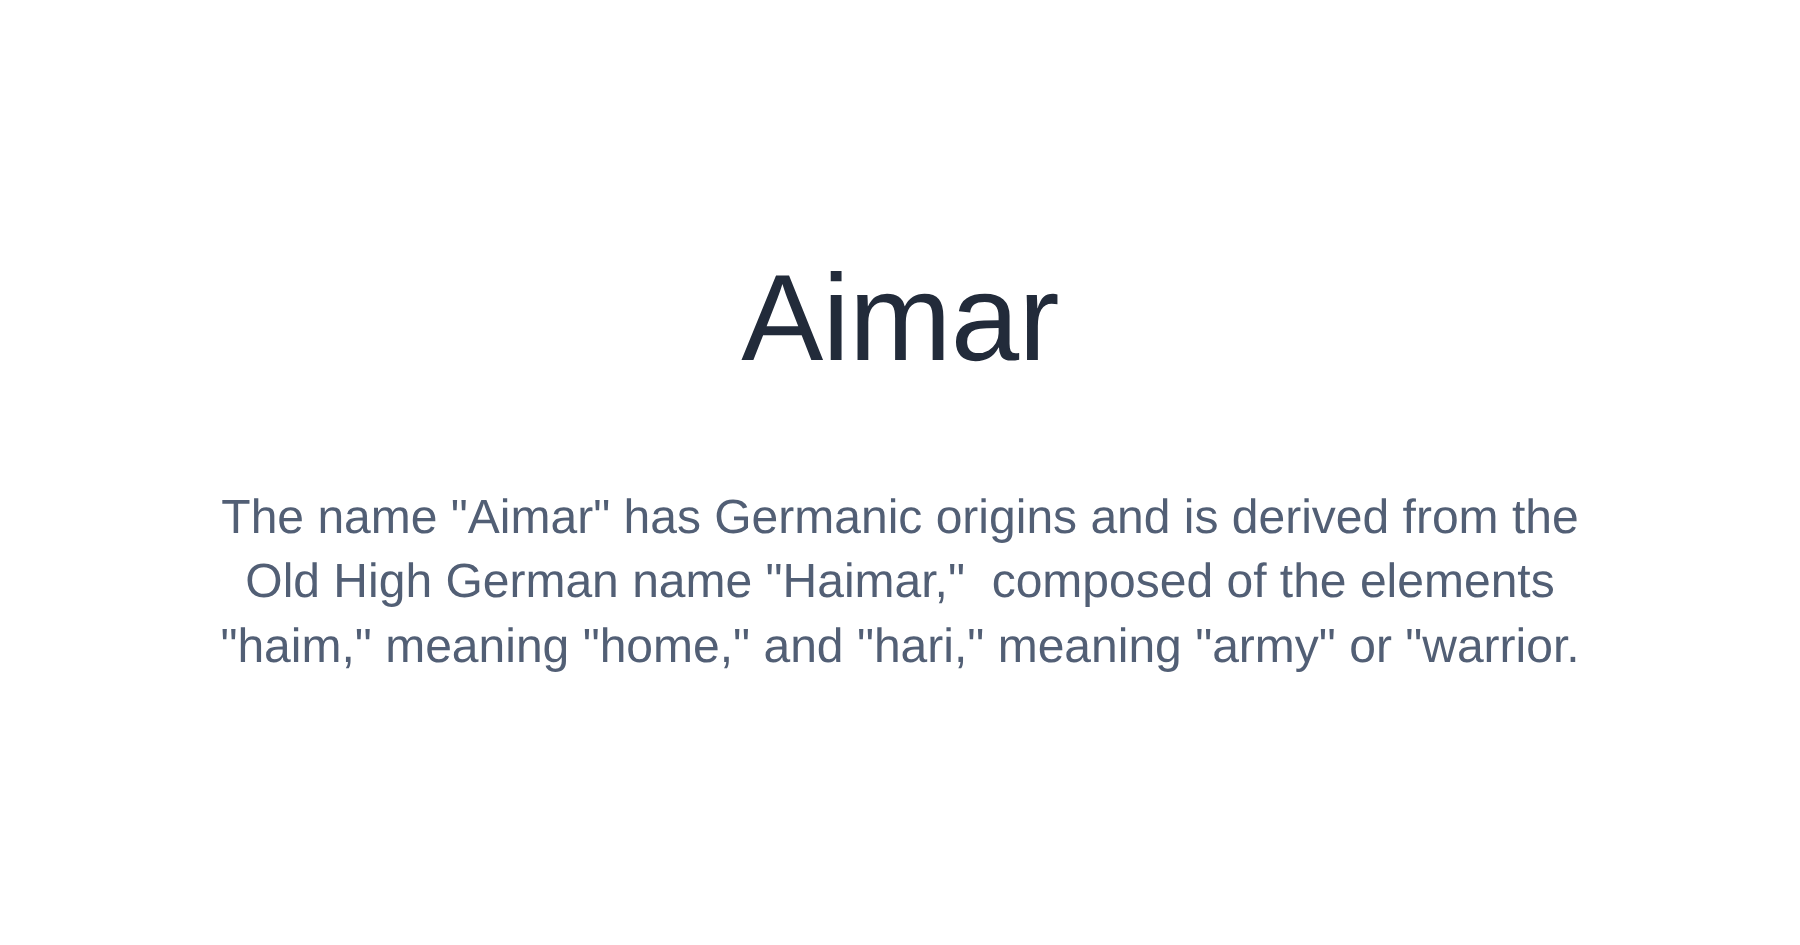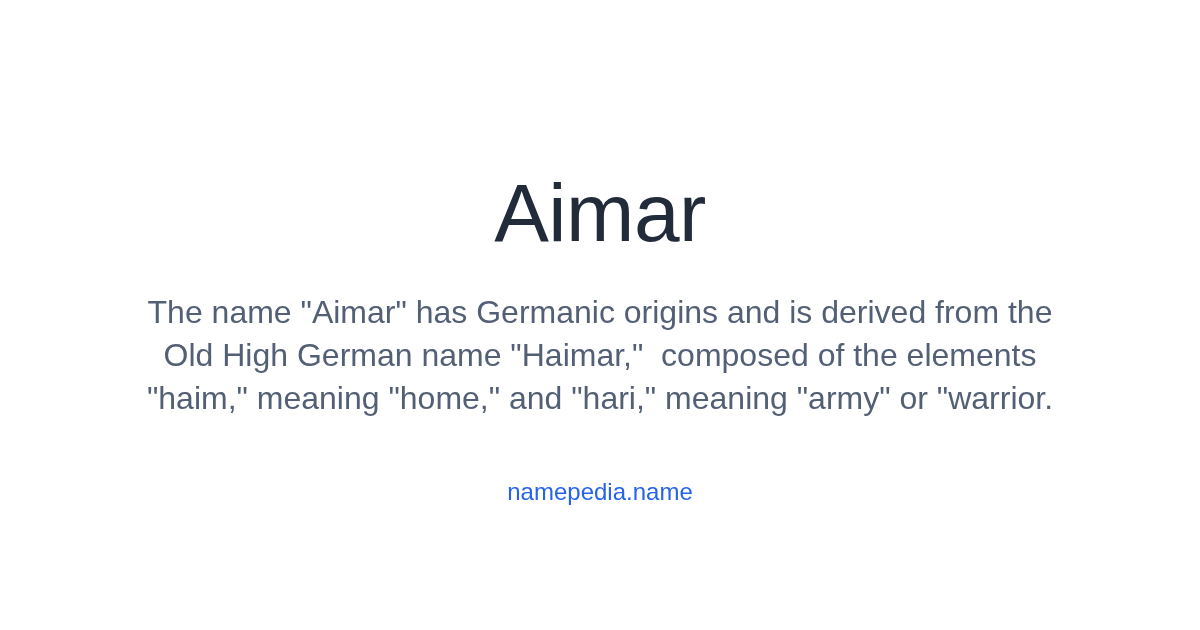--- a/index.html
+++ b/index.html
@@ -20,20 +20,21 @@
   .og-card {
     width: 1200px;
     height: 630px;
     box-sizing: border-box;
     background: #ffffff;
     display: flex;
     flex-direction: column;
     align-items: center;
     justify-content: flex-start;
     text-align: center;
+    gap: 32px;
   }
 
   .name-title {
     margin: 0;
     padding: 0;
     font-size: 82px;
     line-height: 1.0;
     font-weight: 400;
     letter-spacing: -0.5px;
     color: #222b3a;
@@ -67,17 +68,14 @@
 </style>
 </head>
 <body>
 
 <div class="og-card">
 
   <h1 class="name-title">Aimar</h1>
 
   <p class="name-description">The name "Aimar" has Germanic origins and is derived from the Old High German name "Haimar,"  composed of the elements "haim," meaning "home," and "hari," meaning "army" or "warrior.</p>
 
-  <div class="site-link-wrap">
-    <a class="site-link">namepedia.name</a>
-  </div>
 
 </div>
 
 </body></html>

